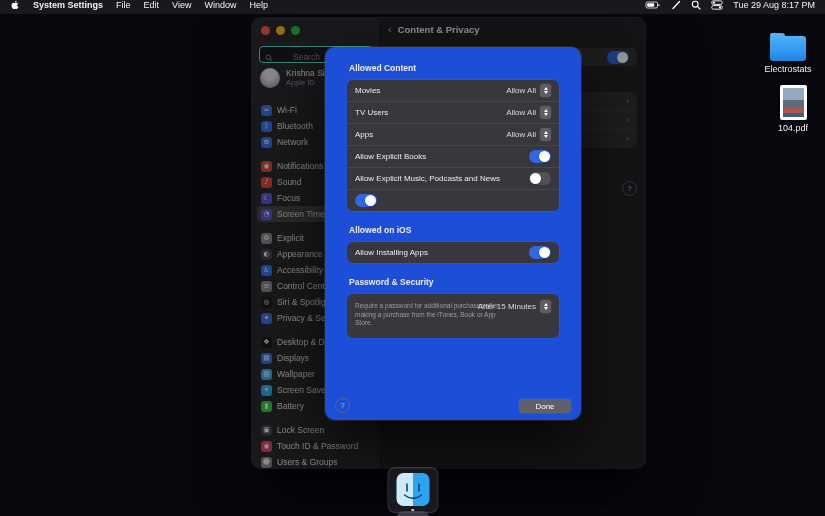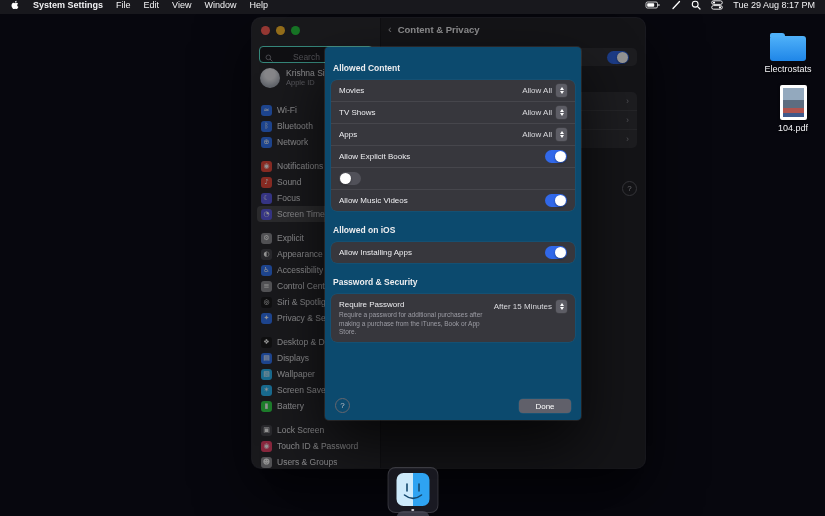--- a/index.html
+++ b/index.html
@@ -64,23 +64,23 @@
   .toggle .knob{position:absolute;top:1px;width:11px;height:11px;border-radius:50%;background:#fff;box-shadow:0 1px 2px rgba(0,0,0,.45);}
   .toggle.on{background:#3168e9}.toggle.on .knob{right:1px;}
   .toggle.off{background:#515159}.toggle.off .knob{left:1px;}
   .sel{display:flex;align-items:center;gap:4px;color:#dadade;margin-left:auto;font-size:8px;}
   .stepper{width:11px;height:13px;background:#5d5d65;border-radius:3px;display:flex;flex-direction:column;
            align-items:center;justify-content:center;gap:1.5px;box-shadow:0 0 0 .5px rgba(255,255,255,.08);}
   .tri-up{width:0;height:0;border-left:2.5px solid transparent;border-right:2.5px solid transparent;border-bottom:3px solid #fff;}
   .tri-down{width:0;height:0;border-left:2.5px solid transparent;border-right:2.5px solid transparent;border-top:3px solid #fff;}
 
   
-  .sheet{position:absolute;left:325px;top:47px;width:256px;height:373px;background:#0c4a6e;border-radius:4px;
+  .sheet{position:absolute;left:325px;top:47px;width:256px;height:373px;background:#1d4ed8;border-radius:10px;
          box-shadow:0 0 0 1px rgba(255,255,255,.09),0 26px 60px rgba(0,0,0,.72);z-index:30;
-         padding:16px 6px 0;box-sizing:border-box;}
+         padding:16px 22px 0;box-sizing:border-box;}
   .m-title{font-size:8.5px;font-weight:bold;color:#ededef;margin:0 0 7px 2px;}
   .card{background:#37373d;border-radius:6px;margin-bottom:14px;box-shadow:0 0 0 .5px rgba(255,255,255,.07);}
   .m-row{display:flex;align-items:center;min-height:21px;padding:0 8px;border-bottom:1px solid rgba(255,255,255,.08);
          font-size:8px;color:#ededf0;}
   .m-row:last-child{border-bottom:none;}
   .m-label-wrap{flex:1;padding-right:6px;}
   .m-row.tall{position:relative;align-items:flex-start;min-height:44px;padding-top:6px;padding-bottom:5px;box-sizing:border-box;}
   .m-row.tall .sel{position:absolute;right:8px;top:6px;}
   .m-desc{font-size:6.5px;color:#9d9da5;line-height:1.32;margin-top:2px;max-width:152px;}
   .sheet-help{position:absolute;left:10px;bottom:7px;width:13px;height:13px;border-radius:50%;border:1px solid #66666d;
@@ -337,21 +337,21 @@
             <div class="sel">
               <span>Allow All</span>
               <span class="stepper">
                 <span class="tri-up"></span>
                 <span class="tri-down"></span>
               </span>
             </div>
           </div>
           <div class="m-row">
             <div class="m-label-wrap">
-              <div>TV Shows</div>
+              <div>TV Users</div>
             </div>
             <div class="sel">
               <span>Allow All</span>
               <span class="stepper">
                 <span class="tri-up"></span>
                 <span class="tri-down"></span>
               </span>
             </div>
           </div>
           <div class="m-row">
@@ -368,49 +368,48 @@
           </div>
           <div class="m-row">
             <div class="m-label-wrap">
               <div>Allow Explicit Books</div>
             </div>
             <div class="toggle on">
               <span class="knob"></span>
             </div>
           </div>
           <div class="m-row">
+            <div class="m-label-wrap">
+              <div>Allow Explicit Music, Podcasts and News</div>
+            </div>
             <div class="toggle off">
               <span class="knob"></span>
             </div>
           </div>
           <div class="m-row">
-            <div class="m-label-wrap">
-              <div>Allow Music Videos</div>
-            </div>
             <div class="toggle on">
               <span class="knob"></span>
             </div>
           </div>
         </div>
         <div class="m-title">Allowed on iOS</div>
         <div class="card">
           <div class="m-row">
             <div class="m-label-wrap">
               <div>Allow Installing Apps</div>
             </div>
             <div class="toggle on">
               <span class="knob"></span>
             </div>
           </div>
         </div>
         <div class="m-title">Password &amp; Security</div>
         <div class="card">
           <div class="m-row tall">
             <div class="m-label-wrap">
-              <div>Require Password</div>
               <div class="m-desc">Require a password for additional purchases after making a purchase from the iTunes, Book or App Store.</div>
             </div>
             <div class="sel">
               <span>After 15 Minutes</span>
               <span class="stepper">
                 <span class="tri-up"></span>
                 <span class="tri-down"></span>
               </span>
             </div>
           </div>

